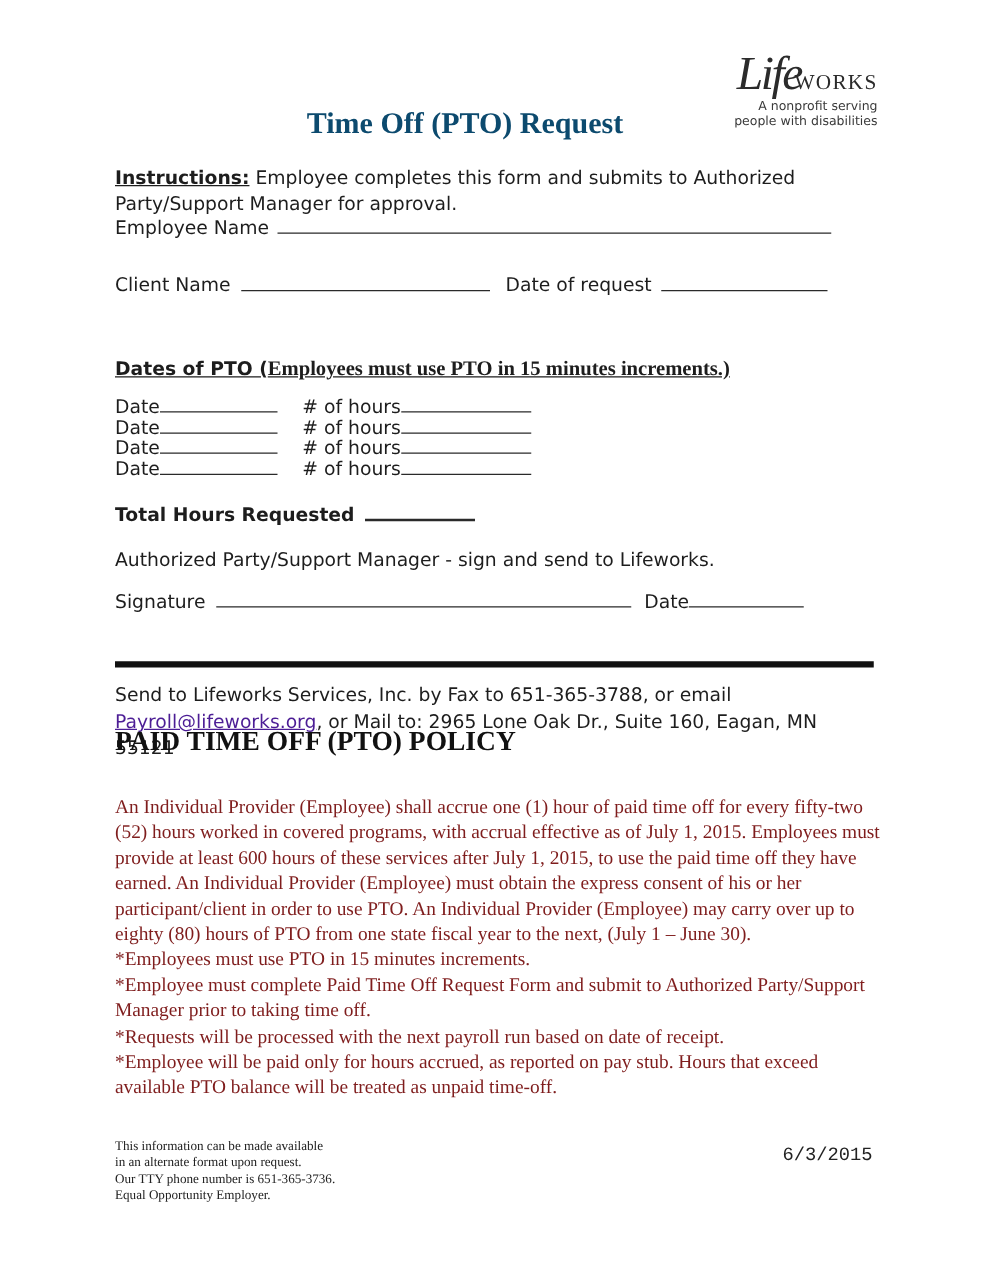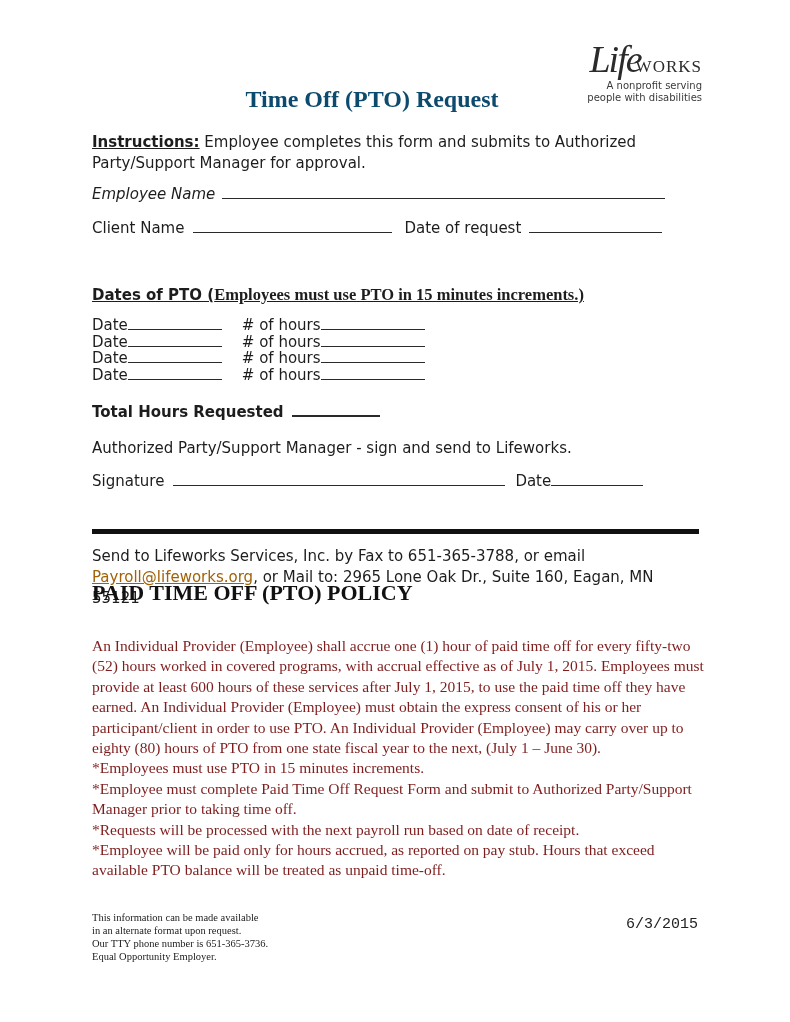--- a/index.html
+++ b/index.html
@@ -59,21 +59,21 @@
   .abs { position: absolute; left: 92px; }
   .instructions { top: 132px; width: 556px; }
   .instructions .lbl { font-weight: bold; text-decoration: underline; }
   
   .blank {
     display: inline-block;
     border-bottom: 1px solid #2a2a2a;
     height: 15px;
     vertical-align: baseline;
   }
-  .row-employee { top: 184px; width: 606px; white-space: nowrap; font-style: italic; }
+  .row-employee { top: 172px; width: 606px; white-space: nowrap; }
   .b-employee { width: 443px; margin-left: 7px; }
   .row-client { top: 218px; width: 606px; white-space: nowrap; }
   .b-client { width: 199px; margin-left: 9px; }
   .lbl-dor { margin-left: 12px; }
   .b-dor { width: 133px; margin-left: 8px; }
   
   .dates-heading { top: 285px; font-size: 15px; font-weight: bold; white-space: nowrap; }
   .dates-heading .u { text-decoration: underline; text-align: center; }
   .dates-heading .serif {
     font-family: "Liberation Serif", serif;
@@ -190,21 +190,21 @@
   <div class="abs authorized sans15">Authorized Party/Support Manager - sign and send to Lifeworks.</div>
 
   <div class="abs row-signature sans15">
     <span>Signature</span><span class="blank b-signature"></span><span class="lbl-sigdate">Date</span><span class="blank b-sigdate"></span>
   </div>
 
   <div class="divider"></div>
 
   <div class="abs send-to sans15">
     <span>Send to Lifeworks Services, Inc. by Fax to 651-365-3788, or email</span>
-    <a href="#" class="email-link" style="color: #a16207;">Payroll@lifeworks.org</a><span>, or Mail to: 2965 Lone Oak Dr., Suite 160, Eagan, MN 55121</span>
+    <a href="#" class="email-link" style="color: #4c1d95;">Payroll@lifeworks.org</a><span>, or Mail to: 2965 Lone Oak Dr., Suite 160, Eagan, MN 55121</span>
   </div>
 
   <div class="abs policy-heading">PAID TIME OFF (PTO) POLICY</div>
   <div class="abs policy-body">
     <p>An Individual Provider (Employee) shall accrue one (1) hour of paid time off for every fifty-two (52) hours worked in covered programs, with accrual effective as of July 1, 2015. Employees must provide at least 600 hours of these services after July 1, 2015, to use the paid time off they have earned. An Individual Provider (Employee) must obtain the express consent of his or her participant/client in order to use PTO. An Individual Provider (Employee) may carry over up to eighty (80) hours of PTO from one state fiscal year to the next, (July 1 – June 30).</p>
     <p>*Employees must use PTO in 15 minutes increments.</p>
     <p>*Employee must complete Paid Time Off Request Form and submit to Authorized Party/Support Manager prior to taking time off.</p>
     <p>*Requests will be processed with the next payroll run based on date of receipt.</p>
     <p>*Employee will be paid only for hours accrued, as reported on pay stub. Hours that exceed available PTO balance will be treated as unpaid time-off.</p>
   </div>

